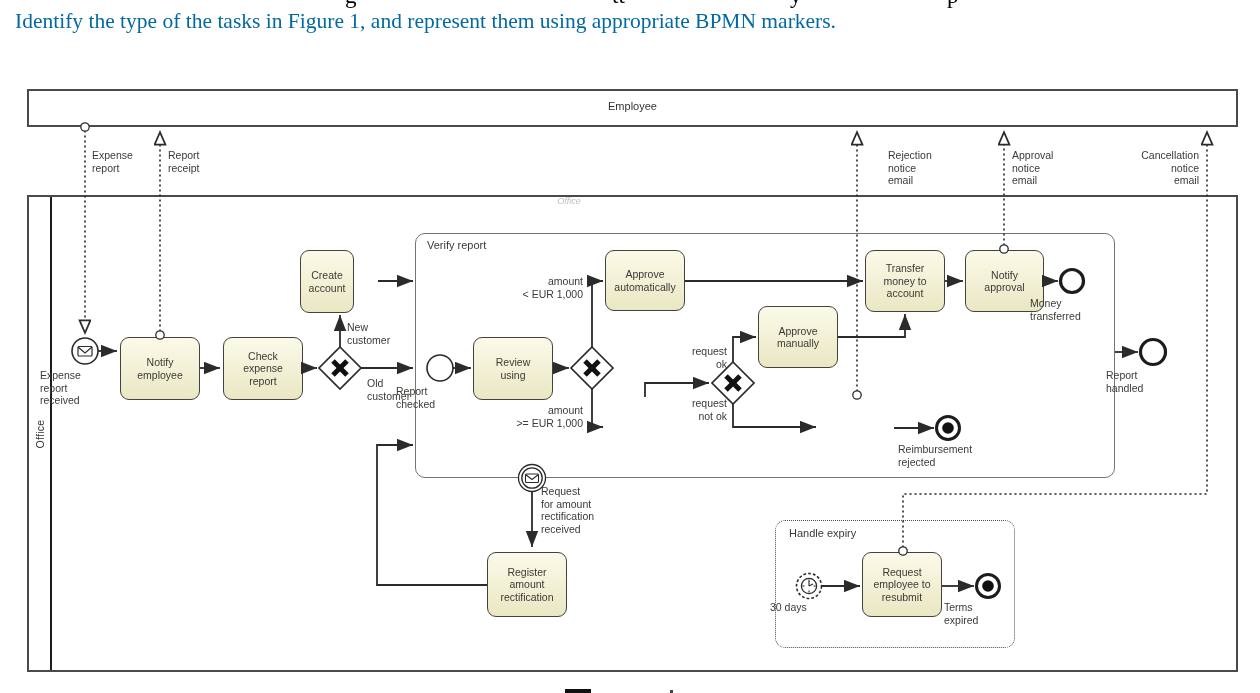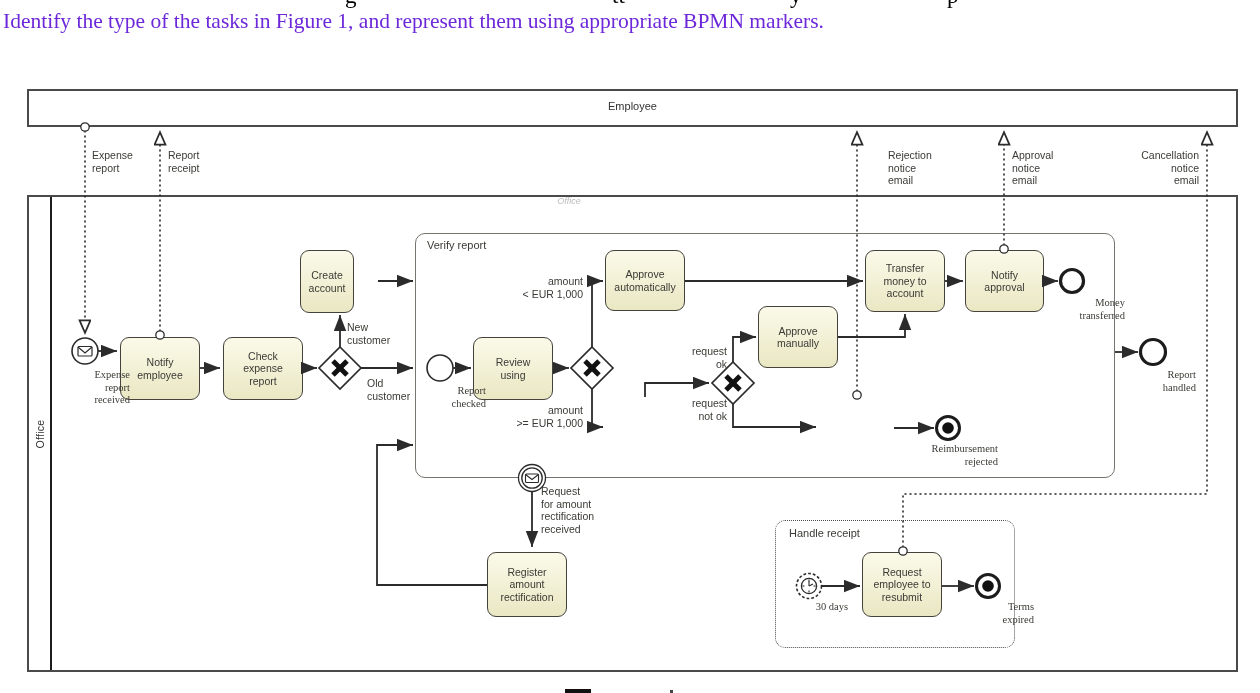--- a/index.html
+++ b/index.html
@@ -1,22 +1,22 @@
 <!DOCTYPE html>
 <html style="--task_fill_top: #fbfae9; --task_fill_bottom: #eae7c3; --task_border: #45423b; --edge: #2b2b2b; --pool_border: #4a4a4a; --subprocess_border: #75746e; --watermark: #bdbdbd;"><head>
 <meta charset="utf-8">
 <style>
   html,body{margin:0;padding:0;background:#ffffff;}
   .stage{position:relative;width:1260px;height:693px;overflow:hidden;background:#fff;
          font-family:"Liberation Sans",sans-serif;}
   
   .q-clip{position:absolute;left:0;top:0;width:1260px;height:9px;overflow:hidden;}
   .q-clip span{position:absolute;top:-17px;font-family:"Liberation Serif",serif;font-size:23px;color:#000;}
-  .q-text{position:absolute;left:3px;top:9px;font-family:"Liberation Serif",serif;
-          font-size:21.5px;color:#6d28d9;white-space:nowrap;}
+  .q-text{position:absolute;left:15px;top:9px;font-family:"Liberation Serif",serif;
+          font-size:21.5px;color:#0369a1;white-space:nowrap;}
   
   .pool{position:absolute;border:2px solid var(--pool_border,#4a4a4a);background:#fff;box-sizing:border-box;}
   .pool-employee{left:27px;top:89px;width:1211px;height:38px;}
   .pool-office{left:27px;top:195px;width:1211px;height:477px;}
   .pool-label-h{position:absolute;left:0;top:9px;width:100%;text-align:center;
                 font-size:11px;color:#333;}
   .office-band{position:absolute;left:0;top:0;width:21px;height:100%;
                border-right:2px solid #1c1c1c;display:flex;align-items:center;justify-content:center;}
   .office-band span{transform:rotate(-90deg);font-size:10.5px;color:#333;letter-spacing:.3px;}
   .watermark{position:absolute;left:543px;top:196px;width:52px;text-align:center;
@@ -27,21 +27,21 @@
   .sp-verify{left:415px;top:233px;width:700px;height:245px;}
   .sp-expiry{left:775px;top:520px;width:240px;height:128px;border:1.6px dotted #4c4c4c;}
   .sp-label{position:absolute;font-size:11px;color:#3b3a35;}
   
   .task{position:absolute;box-sizing:border-box;border:1.6px solid var(--task_border,#45423b);
         border-radius:9px;background:linear-gradient(var(--task_fill_top,#fbfae9),var(--task_fill_bottom,#eae7c3));
         display:flex;align-items:center;justify-content:center;text-align:center;
         font-size:10.5px;line-height:1.18;color:#3b3a35;white-space:pre-line;}
   
   .lbl{position:absolute;font-size:10.5px;line-height:1.2;color:#3b3a35;white-space:pre-line;}
-  .tc{text-align:right;font-family:Liberation Serif, serif;}
+  .tc{text-align:left;}
   .tr{text-align:right;}
   .overlay{position:absolute;left:0;top:0;pointer-events:none;}
   .cap-bar{position:absolute;left:565px;top:689px;width:26px;height:3.5px;background:#111;}
   .cap-dot{position:absolute;left:670px;top:690px;width:3px;height:3px;background:#444;}
 </style>
 </head>
 <body>
 
 <div class="stage">
 
@@ -59,21 +59,21 @@
   <div class="pool pool-office">
     <div class="office-band">
       <span>Office</span>
     </div>
   </div>
   <div class="watermark">Office</div>
 
   <div class="subprocess sp-verify"></div>
   <div class="sp-label" style="left:427px;top:239px">Verify report</div>
   <div class="subprocess sp-expiry"></div>
-  <div class="sp-label" style="left:789px;top:527px">Handle receipt</div>
+  <div class="sp-label" style="left:789px;top:527px">Handle expiry</div>
 
   <div class="task" style="left:120px;top:337px;width:80px;height:63px">Notify
 employee</div>
   <div class="task" style="left:223px;top:337px;width:80px;height:63px">Check
 expense
 report</div>
   <div class="task" style="left:300px;top:250px;width:54px;height:63px">Create
 account</div>
   <div class="task" style="left:473px;top:337px;width:80px;height:63px">Review
 using</div>

